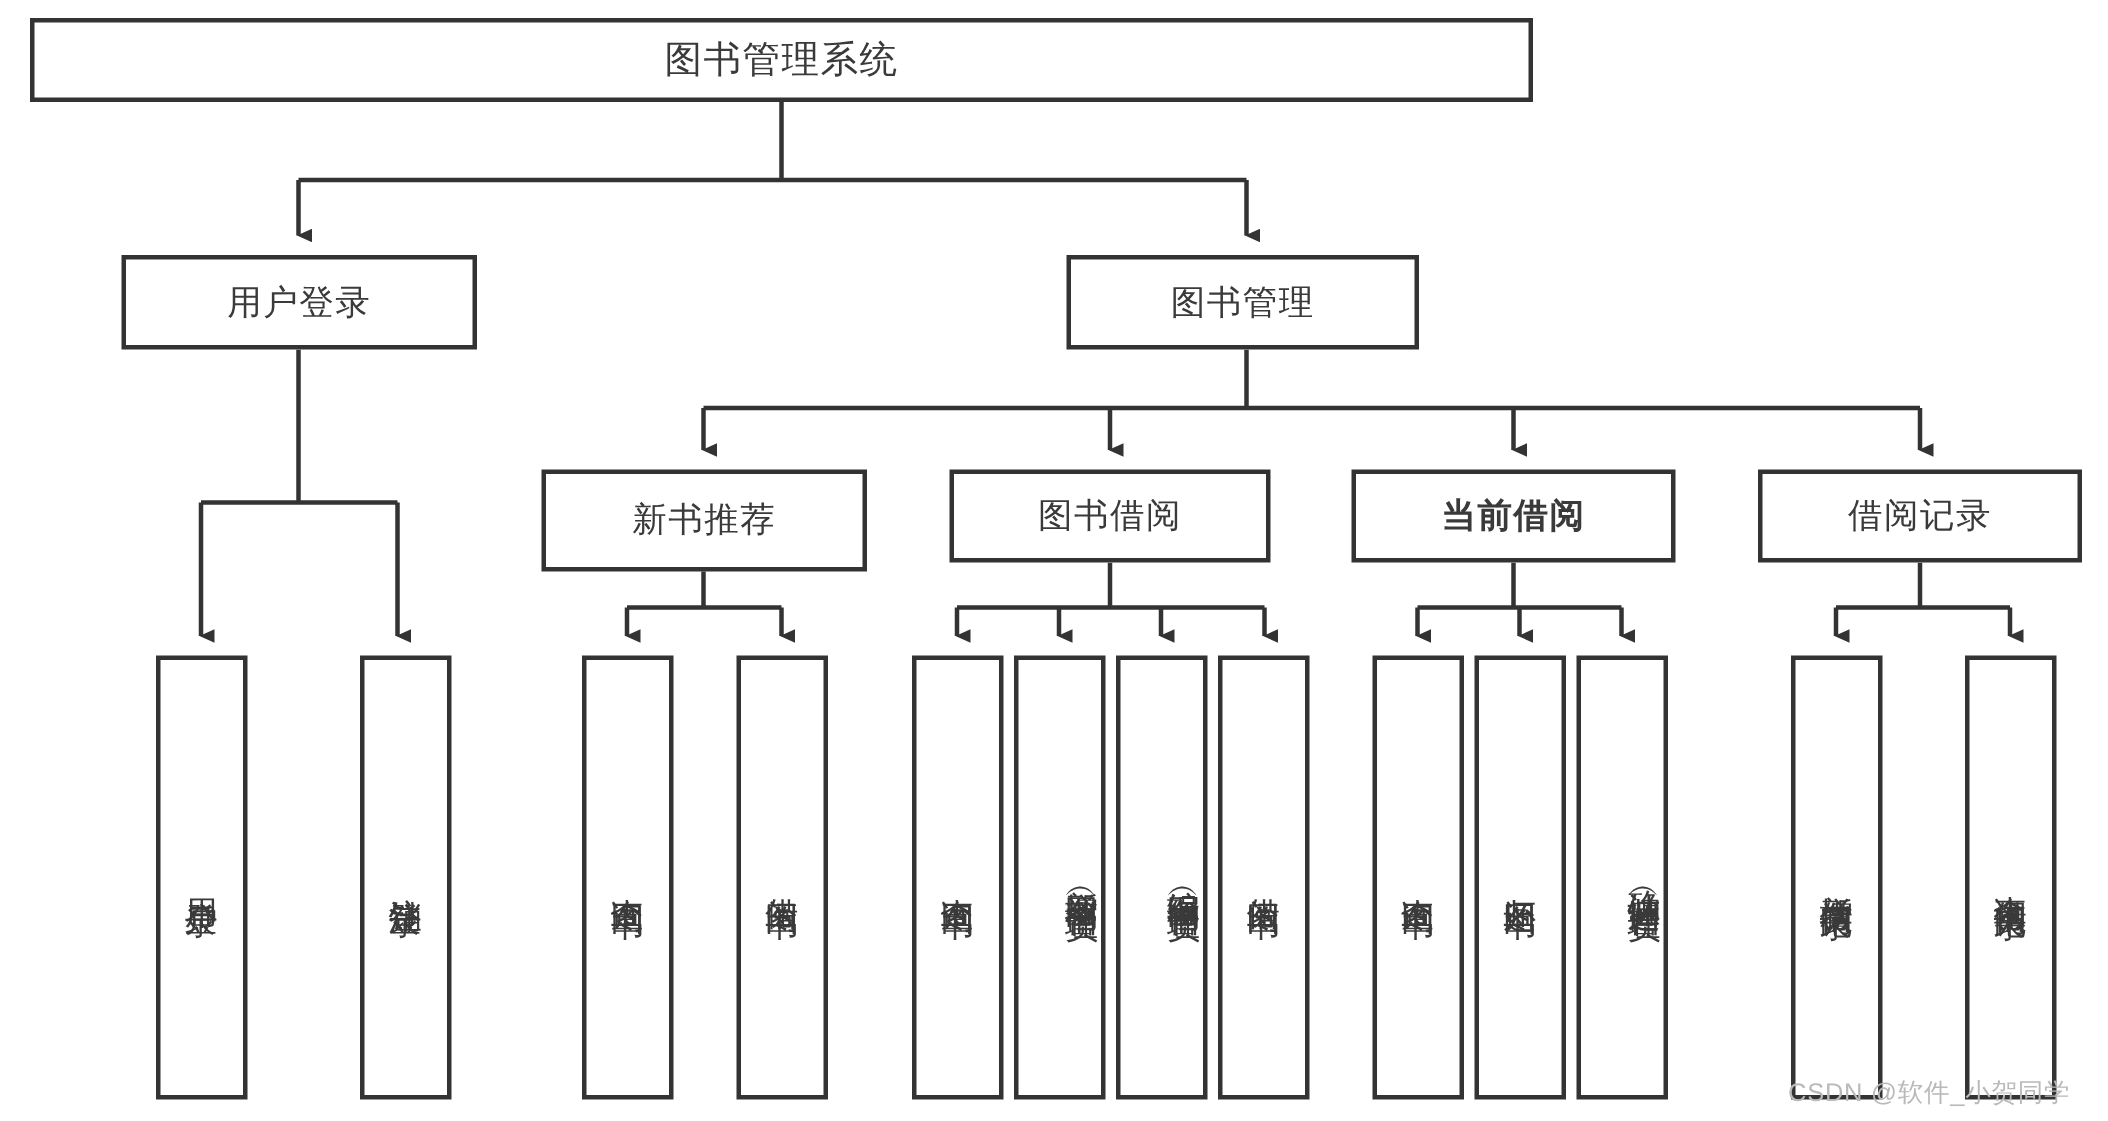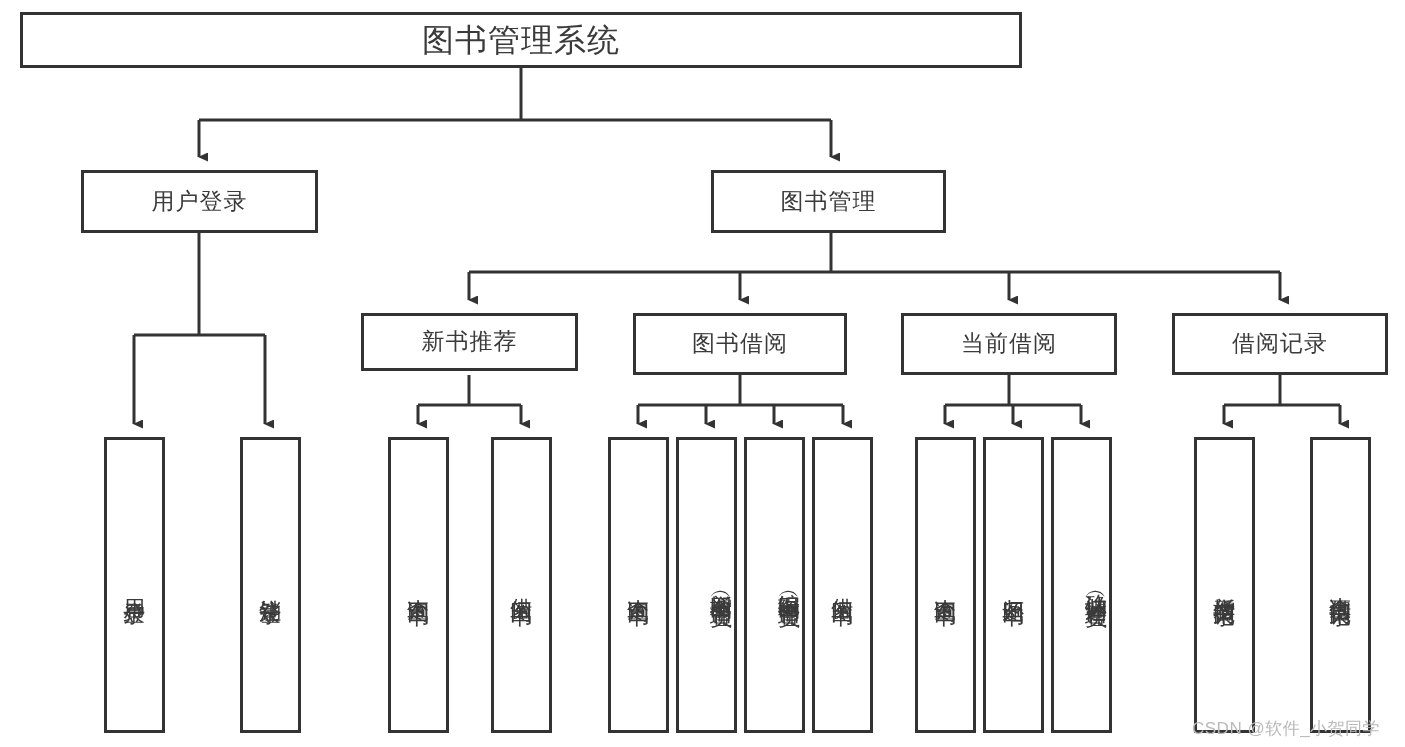--- a/index.html
+++ b/index.html
@@ -35,21 +35,21 @@
     justify-content: center;
     color: #3a3a3a;
     z-index: 2;
   }
   .node.horiz {
     font-size: 23px;
     letter-spacing: 1px;
     line-height: 1.2;
   }
   .node.root {
-    font-size: 32px;
+    font-size: 25px;
   }
   .node.vert {
     writing-mode: vertical-rl;
     text-orientation: upright;
     font-size: 22px;
     line-height: 1.15;
     letter-spacing: 2px;
     padding: 6px 0;
   }
   .node.vert .vtext {
@@ -124,25 +124,25 @@
       <path d="M1340,405 L1340,424" marker-end="url(#arrowhead)"></path>
     </g>
   </svg>
 
   <div class="node horiz root" style="left:20px; top:12px; width:1002px; height:56px;">图书管理系统</div>
 
   <div class="node horiz" style="left:81px; top:170px; width:237px; height:63px;">用户登录</div>
 
   <div class="node horiz" style="left:711px; top:170px; width:235px; height:63px;font-family:Liberation Serif, serif;">图书管理</div>
 
-  <div class="node horiz" style="left:361px; top:313px; width:217px; height:58px;">新书推荐</div>
+  <div class="node horiz" style="left:361px; top:313px; width:217px; height:68px;">新书推荐</div>
 
   <div class="node horiz" style="left:633px; top:313px; width:214px; height:62px;">图书借阅</div>
 
-  <div class="node horiz" style="left:901px; top:313px; width:216px; height:62px;">当前借阅</div>
+  <div class="node horiz" style="left:901px; top:313px; width:216px; height:62px;font-weight:bold;">当前借阅</div>
 
   <div class="node horiz" style="left:1172px; top:313px; width:216px; height:62px;text-align:center;">借阅记录</div>
 
   <div class="node vert" style="left:104px; top:437px; width:61px; height:296px;">
     <span class="vtext">用户登录</span>
   </div>
 
   <div class="node vert" style="left:240px; top:437px; width:61px; height:296px;">
     <span class="vtext">注销登录</span>
   </div>

